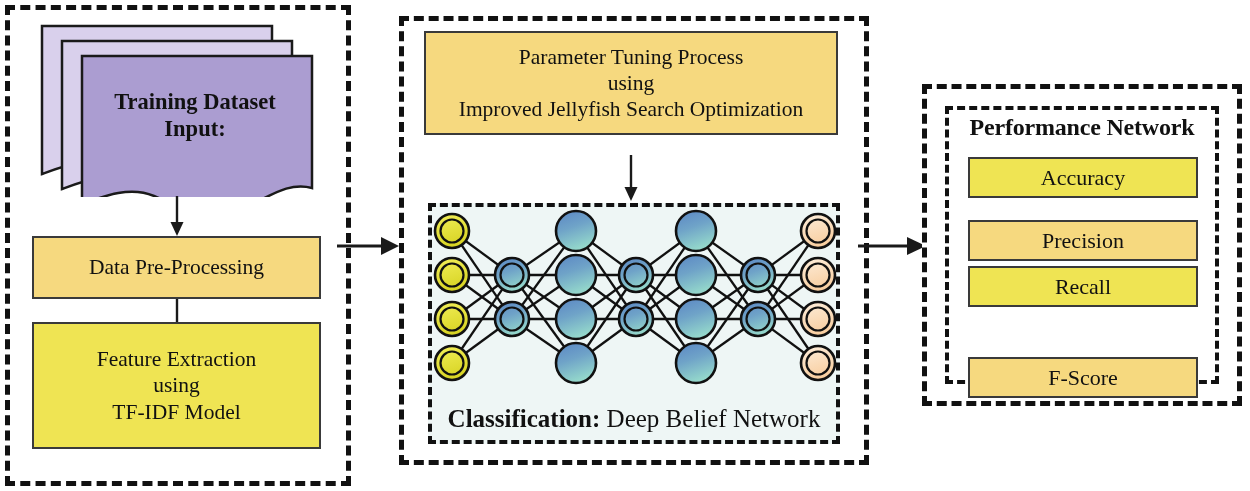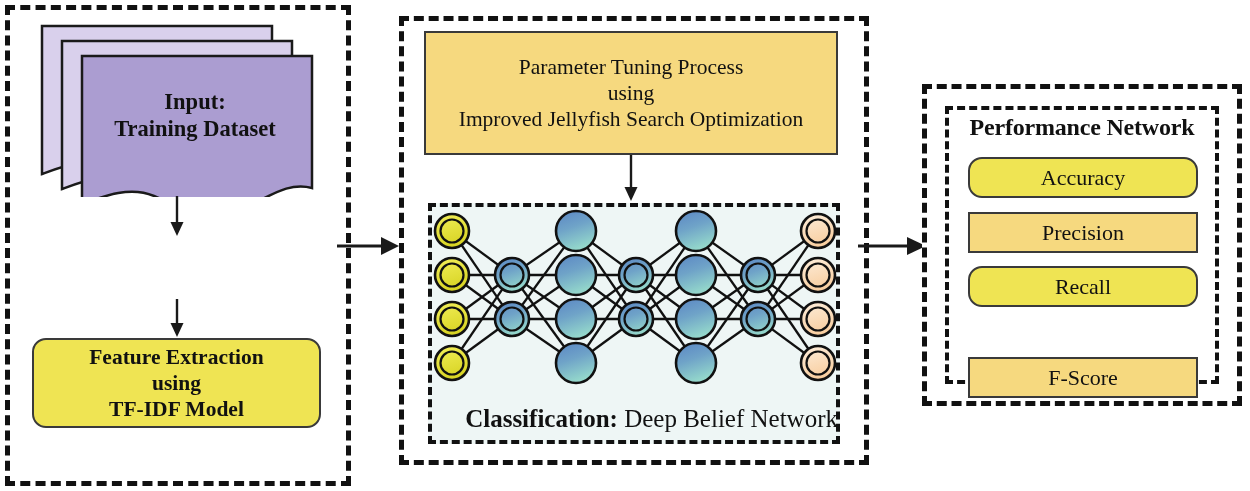--- a/index.html
+++ b/index.html
@@ -34,57 +34,57 @@
     position:absolute;
     box-sizing:border-box;
     border:2.5px solid #3a3a3a;
     display:flex;align-items:center;justify-content:center;
     text-align:center;
     line-height:1.22;
     font-size:21px;
     white-space:pre-line;
   }
   .yellow-soft{background:#f6d97f;}
-  .yellow-bright{background:#efe453;border-radius:14px;}
+  .yellow-bright{background:#efe453;}
 
   #box-preproc  {left:32px; top:236px; width:289px; height:63px; font-size:21.5px;}
-  #box-feature  {left:32px; top:338px; width:289px; height:90px; font-size:21.5px;font-weight:bold;}
-  #box-tuning   {left:424px;top:31px;  width:414px; height:124px; font-size:21.5px;}
+  #box-feature  {left:32px; top:322px; width:289px; height:127px; font-size:21.5px;}
+  #box-tuning   {left:424px;top:31px;  width:414px; height:104px; font-size:21.5px;}
 
   
   #doc-stack{position:absolute;left:30px;top:22px;width:290px;height:175px;}
   #doc-stack svg{display:block;}
 
   
   .arrow{position:absolute;}
   .arrow svg{display:block;overflow:visible;}
 
   
   .mpill{
     position:absolute;
     box-sizing:border-box;
     border:2.5px solid #3a3a3a;
     display:flex;align-items:center;justify-content:center;
     font-size:22px;
     left:968px;width:230px;height:41px;
   }
   #metric-0{top:157px;}
-  #metric-1{top:212px;}
+  #metric-1{top:220px;}
   #metric-2{top:266px;}
   #metric-3{top:321px;margin-top:36px;}
 
   #metrics-title{
     position:absolute;left:945px;top:114px;width:274px;
     text-align:center;font-weight:bold;font-size:24px;letter-spacing:-0.2px;
   }
 
   
   #dbn-caption{
     position:absolute;left:430px;top:405px;width:408px;
-    text-align:right;font-size:25px;
+    text-align:center;font-size:25px;
   }
   #dbn-caption b{font-weight:bold;}
 
   
   #net{position:absolute;left:428px;top:203px;width:412px;height:205px;}
   #net svg{display:block;}
 </style>
 </head>
 <body>
 
@@ -104,31 +104,32 @@
         <use href="#docpath" fill="#d9d0ec" stroke="#1a1a1a" stroke-width="2.5"></use>
       </g>
       <g transform="translate(52,34)">
         <use href="#docpath" fill="#ab9dd1" stroke="#1a1a1a" stroke-width="2.5"></use>
       </g>
     </svg>
   </div>
 
   <div style="position:absolute;left:85px;top:88px;width:220px;text-align:center;
               font-weight:bold;font-size:22.5px;line-height:1.22;">
+    <div>Training Dataset</div>
     <div>Input:</div>
-    <div>Training Dataset</div>
   </div>
 
   <div class="arrow" style="left:169px;top:196px;">
     <svg width="16" height="42">
       <line x1="8" y1="0" x2="8" y2="30" stroke="#1a1a1a" stroke-width="2.4"></line>
       <polygon points="8,40 1.5,26 14.5,26" fill="#1a1a1a"></polygon>
     </svg>
   </div>
 
+  <div class="pbox yellow-soft" id="box-preproc">Data Pre-Processing</div>
 
   <div class="arrow" style="left:169px;top:299px;">
     <svg width="16" height="40">
       <line x1="8" y1="0" x2="8" y2="28" stroke="#1a1a1a" stroke-width="2.4"></line>
       <polygon points="8,38 1.5,24 14.5,24" fill="#1a1a1a"></polygon>
     </svg>
   </div>
 
   <div class="pbox yellow-bright" id="box-feature">Feature Extraction
 using

